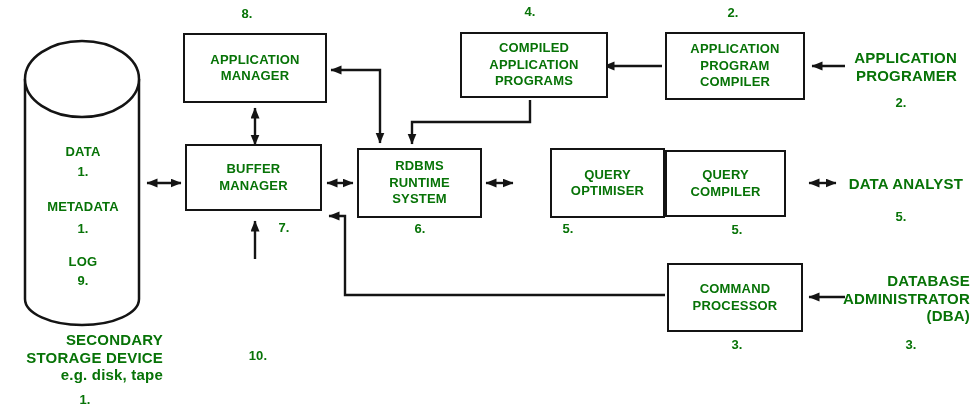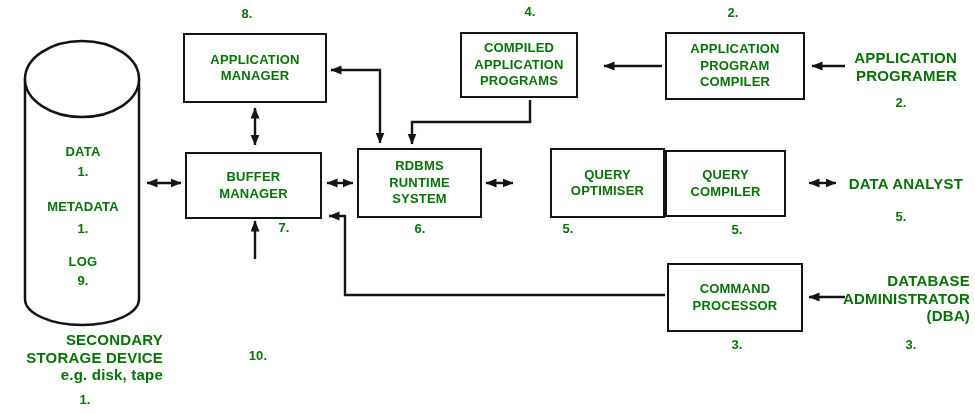--- a/index.html
+++ b/index.html
@@ -55,25 +55,25 @@
       <path d="M662 66 L604 66" marker-end="url(#arw)"></path>
       <path d="M845 297 L809 297" marker-end="url(#arw)"></path>
       <path d="M331 70 L380 70 L380 143" marker-start="url(#arw)" marker-end="url(#arw)"></path>
       <path d="M530 100 L530 122 L412 122 L412 144" marker-end="url(#arw)"></path>
       <path d="M665 295 L345 295 L345 216 L329 216" marker-end="url(#arw)"></path>
       <path d="M255 259 L255 221" marker-end="url(#arw)"></path>
     </g>
   </svg>
 
   <div class="box" style="left:183px;top:33px;width:144px;height:70px;">APPLICATION MANAGER</div>
-  <div class="box" style="left:185px;top:152px;width:137px;height:67px;">BUFFER MANAGER</div>
+  <div class="box" style="left:185px;top:144px;width:137px;height:67px;">BUFFER MANAGER</div>
   <div class="box" style="left:357px;top:148px;width:125px;height:70px;">RDBMS RUNTIME SYSTEM</div>
   <div class="box" style="left:517px;top:148px;width:115px;height:70px;margin-left:33px;">QUERY OPTIMISER</div>
   <div class="box" style="left:665px;top:150px;width:121px;height:67px;">QUERY COMPILER</div>
-  <div class="box" style="left:460px;top:32px;width:118px;height:66px;">COMPILED APPLICATION PROGRAMS</div>
+  <div class="box" style="left:460px;top:32px;width:148px;height:66px;">COMPILED APPLICATION PROGRAMS</div>
   <div class="box" style="left:665px;top:32px;width:140px;height:68px;">APPLICATION PROGRAM COMPILER</div>
   <div class="box" style="left:667px;top:263px;width:136px;height:69px;">COMMAND PROCESSOR</div>
 
   <span class="lbl" style="left:247px;top:6px;">8.</span>
   <span class="lbl" style="left:530px;top:4px;">4.</span>
   <span class="lbl" style="left:733px;top:5px;">2.</span>
   <span class="lbl" style="left:284px;top:220px;">7.</span>
   <span class="lbl" style="left:420px;top:221px;">6.</span>
   <span class="lbl" style="left:568px;top:221px;">5.</span>
   <span class="lbl" style="left:737px;top:222px;">5.</span>

